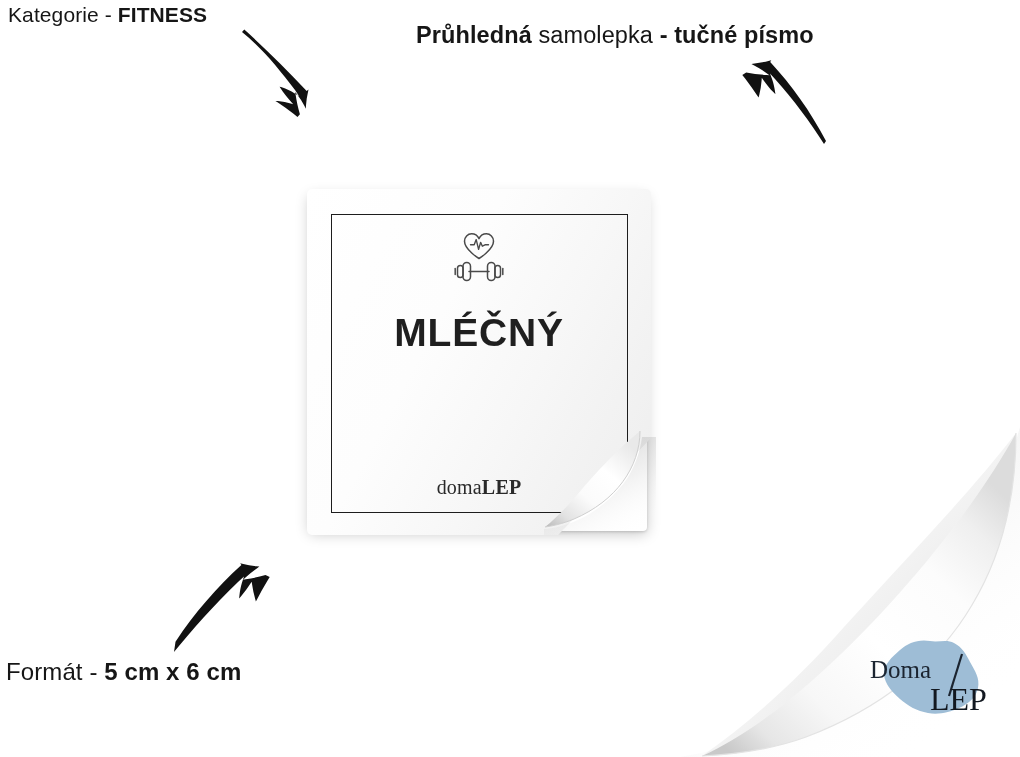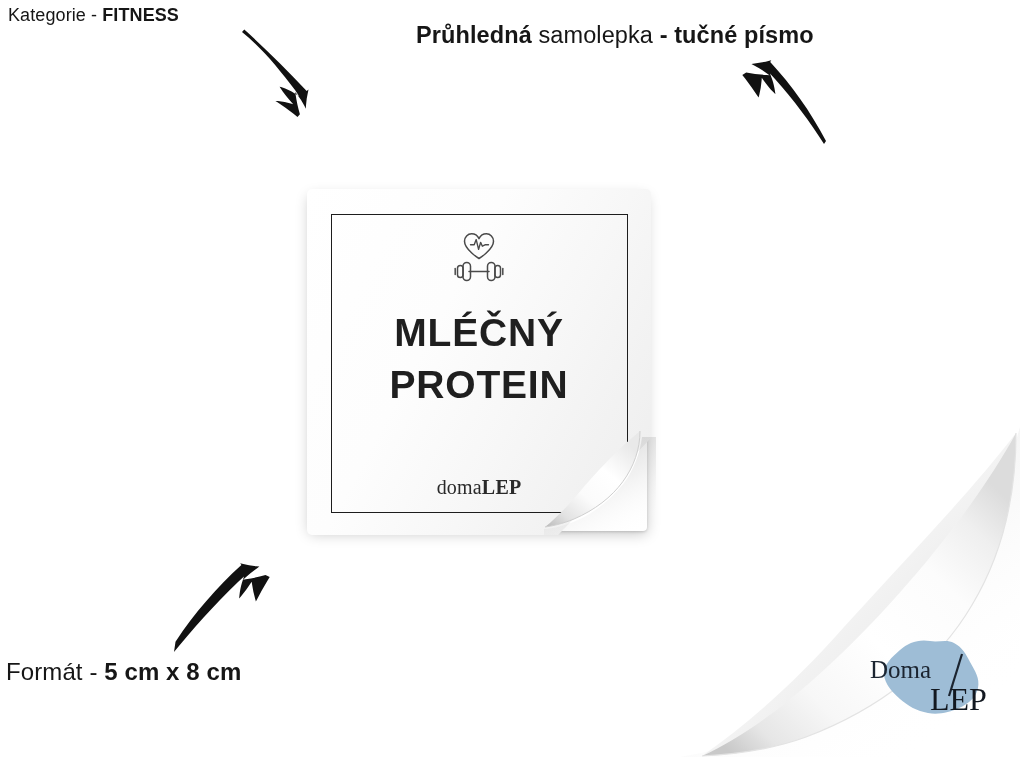--- a/index.html
+++ b/index.html
@@ -24,21 +24,21 @@
     position: absolute;
     color: #161616;
     white-space: nowrap;
     letter-spacing: .1px;
   }
   .caption .reg  { font-weight: 400; }
   .caption .bold { font-weight: 700; }
 
   #cap-kategorie {
     left: 8px;  top: 0px;
-    font-size: 18px;
+    font-size: 21px;
     line-height: 30px;
   }
   #cap-pruhledna {
     left: 416px; top: 20px;
     font-size: 23.5px;
     line-height: 30px;
   }
   #cap-format {
     left: 6px;  top: 657px;
     font-size: 24px;
@@ -174,21 +174,21 @@
 
   <div class="caption" id="cap-kategorie">
     <span class="reg">Kategorie - </span><span class="bold">FITNESS</span>
   </div>
 
   <div class="caption" id="cap-pruhledna">
     <span class="bold">Průhledná</span><span class="reg"> samolepka</span><span class="bold"> - tučné písmo</span>
   </div>
 
   <div class="caption" id="cap-format">
-    <span class="reg">Formát - </span><span class="bold">5 cm x 8 cm</span>
+    <span class="reg">Formát - </span><span class="bold">5 cm x 6 cm</span>
   </div>
 
   <svg class="arrow-svg" id="arrow-kategorie" viewBox="0 0 100 100">
     <path d="M6,10 C26,26 43,47 59,68 L63,74 L58.4,71.2 C54,68.6 50,66.6 45,65.1 L43.6,64.7 L44.4,66 C47.4,70.7 50.8,75 54.6,79.3 L57.2,82.2 L55.6,81.8 C50.9,80.5 46.5,79.6 41.9,79.1 L39.4,78.9 L41.5,80.3 C46.9,83.8 52.2,87.5 57.2,91.6 L61.5,95.1 L63.9,92.2 C62,85.8 60.6,79.4 59.6,72.6 L59.2,69.9 L61,72.2 C63.9,76 66.4,79.9 68.5,84.1 L69.8,86.7 L70,83.6 C70.3,78.8 71,74.2 72.1,69.4 L72.5,67.6 L70.7,69 C49.3,46 28.4,25.6 8.3,7.6 Z"></path>
   </svg>
 
   <svg class="arrow-svg" id="arrow-pruhledna" viewBox="0 0 100 100">
     <path d="M86,8 C72,30 56,52 37,73 L32,78.6 L34.2,72.4 C35.6,68.3 36.5,64.3 37.1,60 L37.4,57.8 L35.8,59.4 C31.9,63.4 28.5,67.5 25.3,72.1 L23.8,74.3 L23.6,71.6 C23.2,66.5 22.4,61.7 21.2,56.8 L20.6,54.4 L19.2,56.5 C15.5,62.1 11.7,67.6 7.5,73 L4.3,77.1 L8.2,79.6 C15,78.3 21.7,77.4 28.7,77 L31.4,76.8 L29,78.6 C24.9,81.6 20.7,84.2 16.2,86.6 L13.4,88.1 L16.6,88.5 C21.6,89.1 26.4,90 31.3,91.3 L33.3,91.8 L32.2,90 C54,66.5 72.3,40.8 88,11 Z" transform="translate(0,0) scale(1,-1) translate(0,-100)"></path>
   </svg>
 
@@ -227,21 +227,20 @@
             <rect x="47.9" y="36.5" width="5.6" height="12" rx="2.8"></rect>
 
             <path d="M8.2,39.6 L8.2,45.4"></path>
             <path d="M55.8,39.6 L55.8,45.4"></path>
           </g>
         </svg>
       </div>
 
       <div id="sticker-title">
         <span class="l1">MLÉČNÝ</span>
-        <span class="l2">PROTEIN</span>
       </div>
 
       <div id="sticker-brand">
         <span class="light">doma</span><span class="heavy">LEP</span>
       </div>
 
     </div>
 
     <div id="sticker-curl">
       <svg width="128" height="112" viewBox="0 0 128 112">

